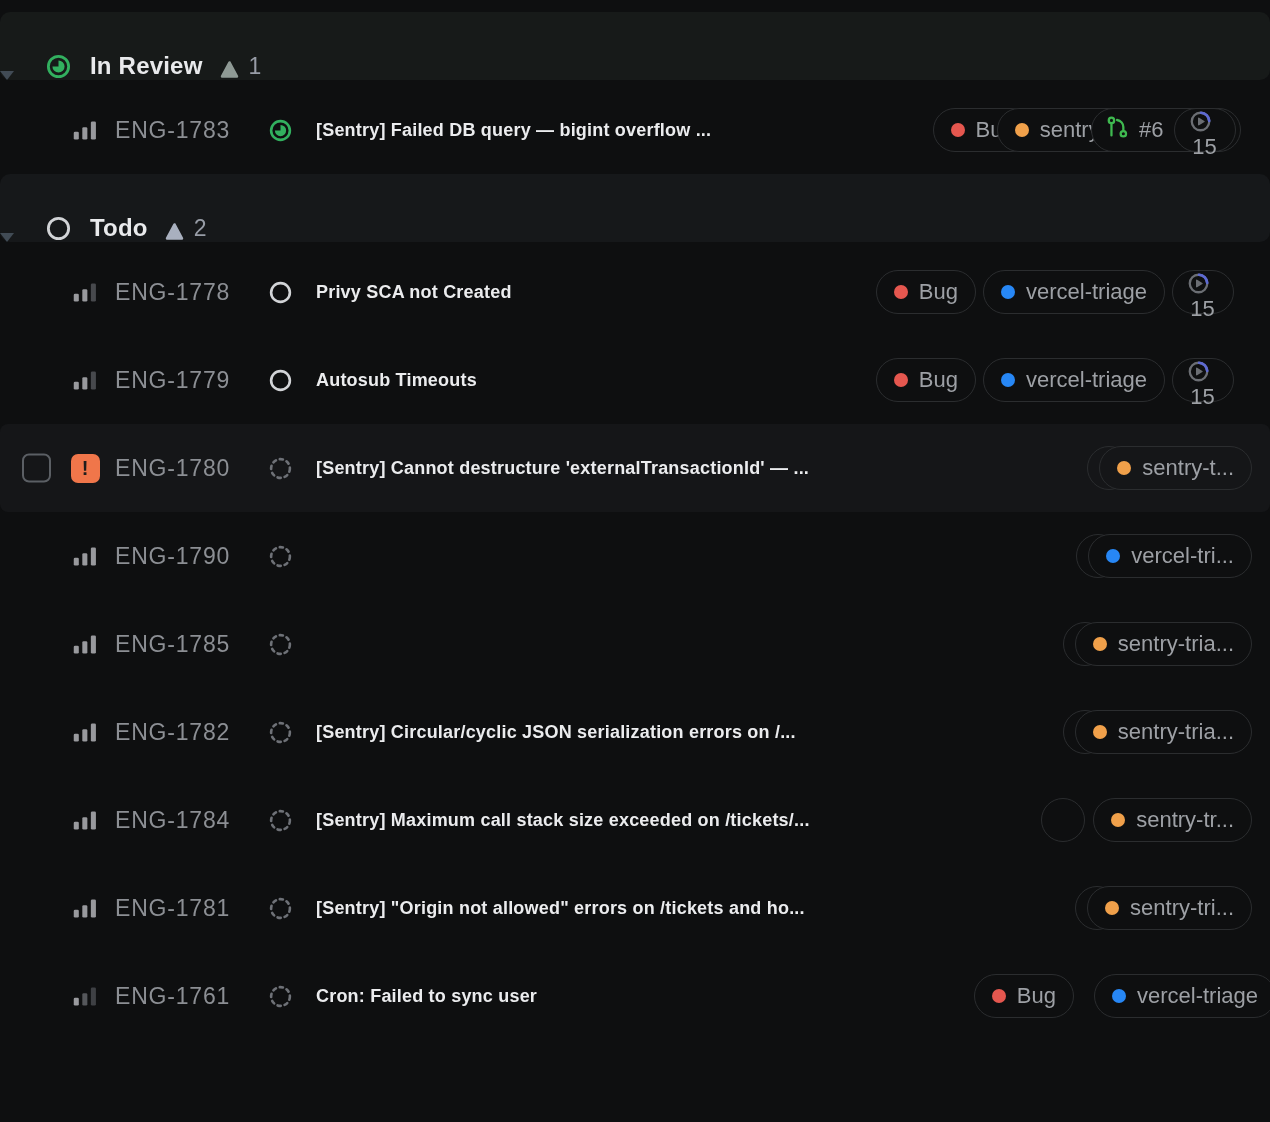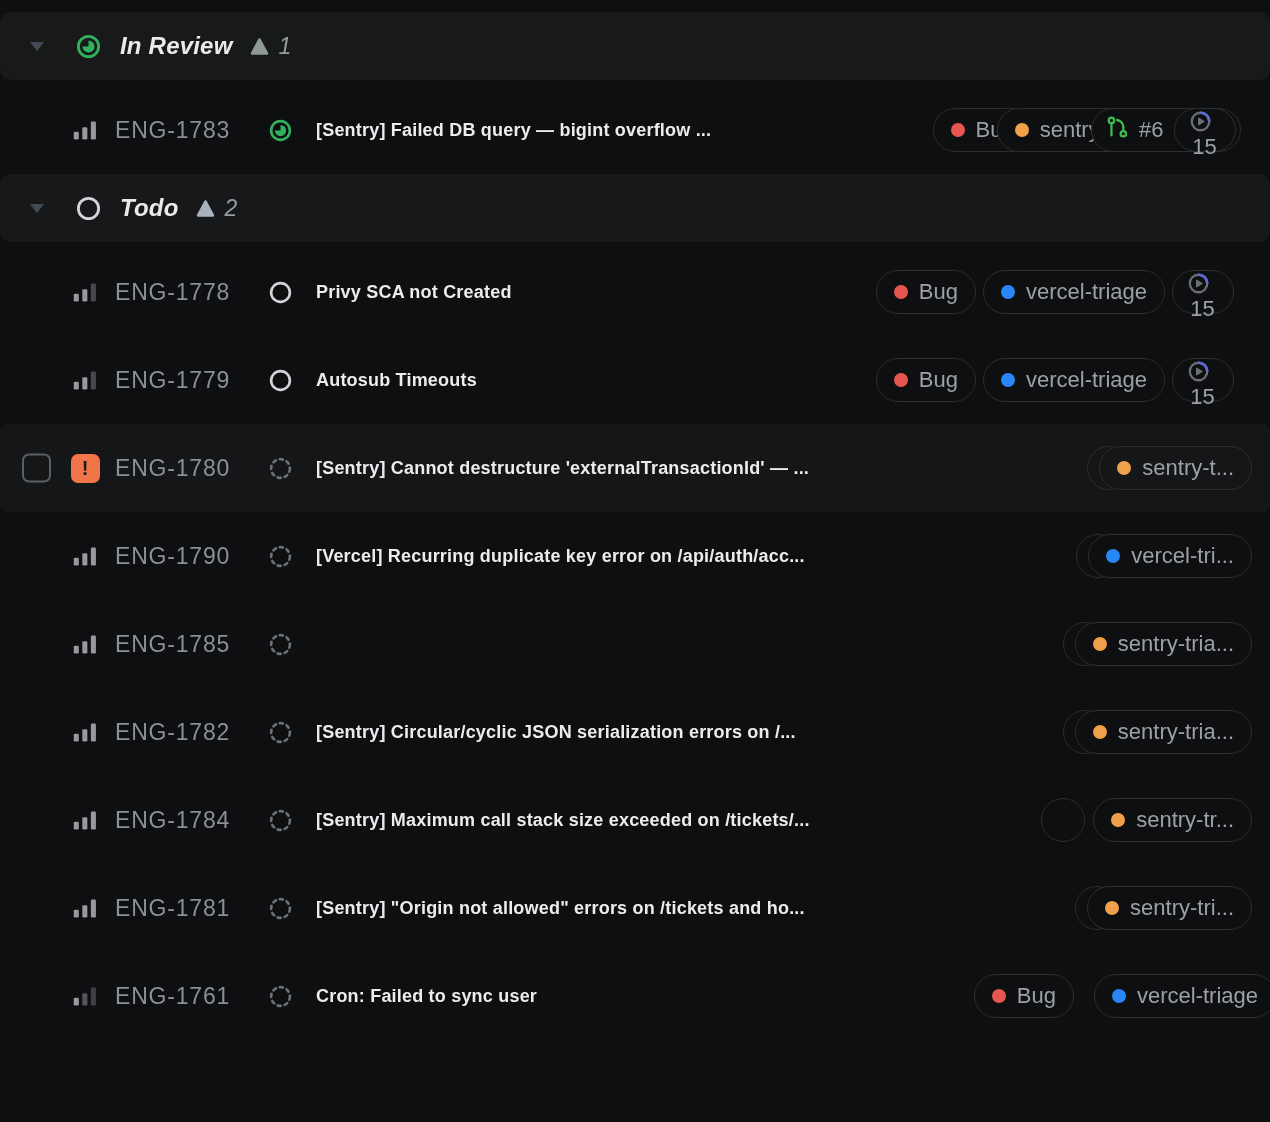--- a/index.html
+++ b/index.html
@@ -1,20 +1,20 @@
 <!DOCTYPE html>
 <html><head>
 <meta charset="utf-8">
 <style>
   html,body{margin:0;padding:0;background:#0e0f10;}
   body{width:1270px;height:1122px;overflow:hidden;font-family:"Liberation Sans","DejaVu Sans",sans-serif;}
   .board{position:relative;width:1270px;height:1122px;padding-top:12px;box-sizing:border-box;}
 
   
-  .group-header{height:68px;border-radius:10px;display:flex;align-items:center;padding-left:30px;box-sizing:border-box;background:#16181a;margin:0 0 6px 0;font-style:italic;}
+  .group-header{height:68px;border-radius:10px;display:flex;align-items:flex-end;box-sizing:border-box;background:#16181a;margin:0 0 6px 0;}
   .group-header.tint-green{background:#171a19;}
   .chev{width:0;height:0;border-left:7px solid transparent;border-right:7px solid transparent;border-top:9px solid #414b55;margin-right:0;}
   .ghdr-status{margin-left:31px;display:flex;align-items:center;}
   .ghdr-label{margin-left:18px;font-size:24px;font-weight:600;color:#e9eaec;letter-spacing:.2px;}
   .est-tri{margin-left:16px;display:flex;align-items:center;}
   .ghdr-count{margin-left:9px;font-size:23px;color:#979ca6;}
 
   
   .row{height:88px;display:flex;align-items:center;position:relative;}
   .row-active{background:#151618;border-radius:8px;}
@@ -228,21 +228,20 @@
           <rect x="10.6" y="9" width="4.5" height="11" rx="1.2" fill="#98999d"></rect>
           <rect x="18.2" y="4" width="4.5" height="16" rx="1.2" fill="#98999d"></rect>
         </svg>
     </span>
     <span class="issue-id">ENG-1790</span>
     <span class="row-status">
       <svg width="25" height="25" viewBox="0 0 24 24">
           <circle cx="12" cy="12" r="9" fill="none" stroke="#6e7177" stroke-width="2.5" stroke-linecap="round" stroke-dasharray="3.1 3.8"></circle>
         </svg>
     </span>
-    <span class="issue-title">[Vercel] Recurring duplicate key error on /api/auth/acc...</span>
     <div class="badges" style="right:18px;">
       <span class="pill pill-peek z1"></span>
       <span class="pill z2" style="margin-left:-32px;">
           <span class="dot dot-blue"></span>
           <span>vercel-tri...</span>
         </span>
     </div>
   </div>
 
   <div class="row">

